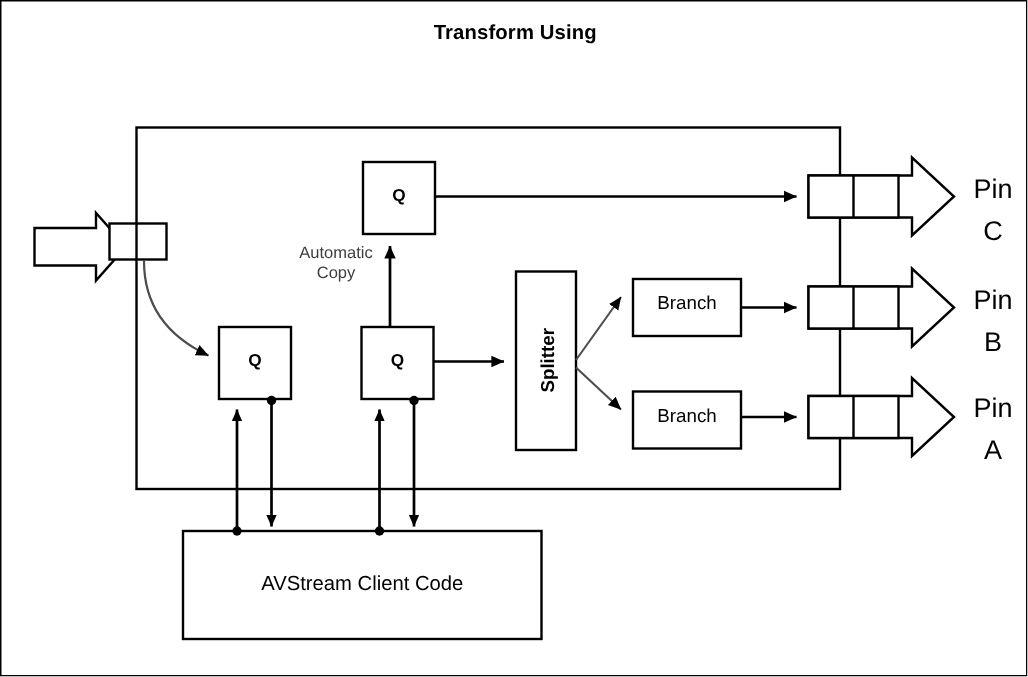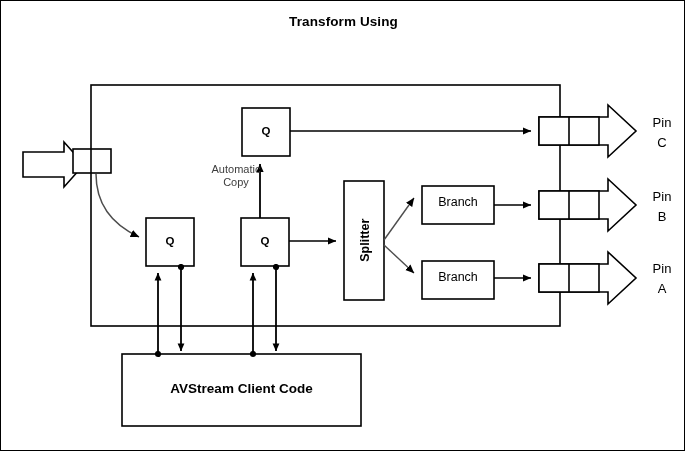--- a/index.html
+++ b/index.html
@@ -35,21 +35,21 @@
   }
   #title {
     left: 0;
     top: 13px;
     width: 685px;
     font-size: 13.5px;
     font-weight: bold;
     letter-spacing: .1px;
   }
   #auto-copy {
-    left: 192px;
+    left: 180px;
     top: 162px;
     width: 86px;
     font-size: 11px;
     color: #3d3d3d;
   }
   .qlabel {
     font-size: 11.5px;
     font-weight: bold;
     width: 48px;
   }
@@ -73,24 +73,24 @@
   #splitter-rot {
     display: inline-block;
     transform: rotate(-90deg);
     transform-origin: center center;
   }
   #avstream-label {
     left: 121px;
     top: 380px;
     width: 239px;
     font-size: 13.5px;
-    font-weight: bold;
+    font-weight: normal;
   }
   .pin-label {
-    font-size: 13px;
+    font-size: 18px;
     width: 46px;
     line-height: 1.55;
   }
   #pin-c { left: 638px; top: 112px; }
   #pin-b { left: 638px; top: 186px; }
   #pin-a { left: 638px; top: 258px; }
 </style>
 </head>
 <body>
 

